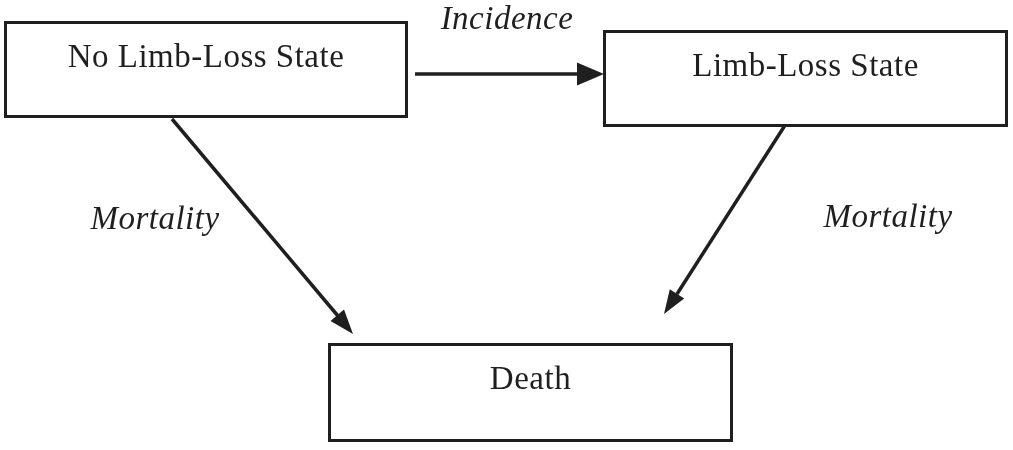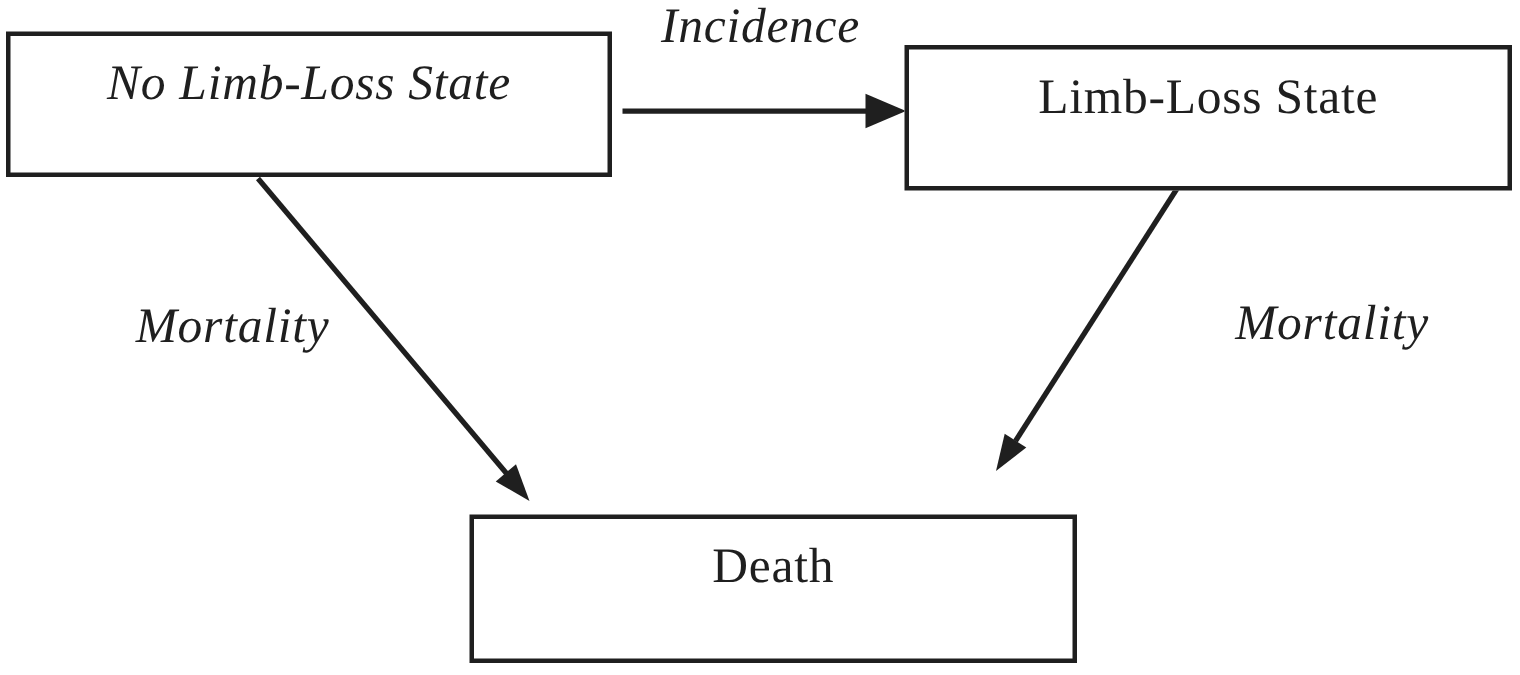--- a/index.html
+++ b/index.html
@@ -22,23 +22,23 @@
   .state-box {
     position: absolute;
     border: 3.5px solid var(--ink);
     background: var(--bg);
     text-align: center;
     font-size: 33px;
     line-height: 40px;
     padding-top: 12px;
     letter-spacing: 0.5px;
   }
-  .box-no-limb-loss { left: 4px;   top: 21px;  width: 404px; height: 97px; font-style: italic; }
+  .box-no-limb-loss { left: 4px;   top: 21px;  width: 404px; height: 97px; }
   .box-limb-loss    { left: 603px; top: 20px;  width: 405px; height: 97px; margin-top: 10px; }
-  .box-death        { left: 313px; top: 343px; width: 405px; height: 99px; }
+  .box-death        { left: 328px; top: 343px; width: 405px; height: 99px; }
   .edge-label {
     position: absolute;
     font-style: italic;
     font-size: 33px;
     line-height: 40px;
     text-align: center;
     width: 160px;
     letter-spacing: 0.5px;
   }
   .label-incidence       { left: 427px; top: -2px;  }

